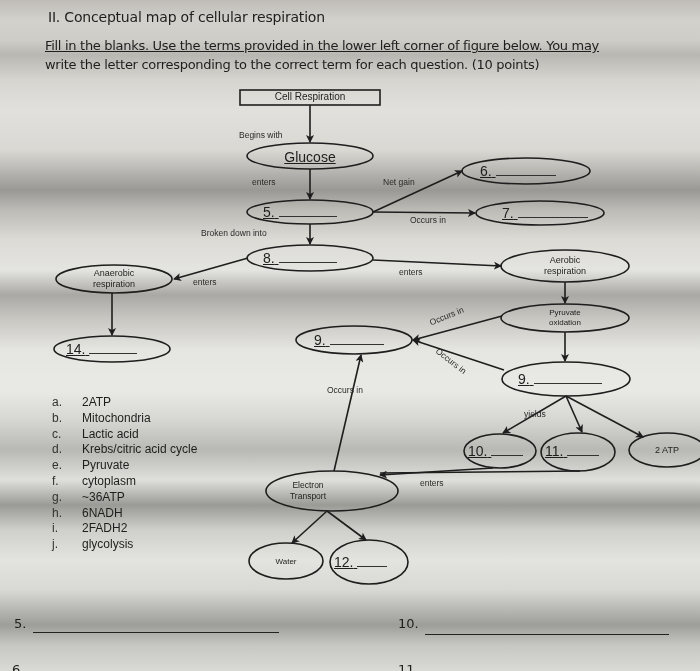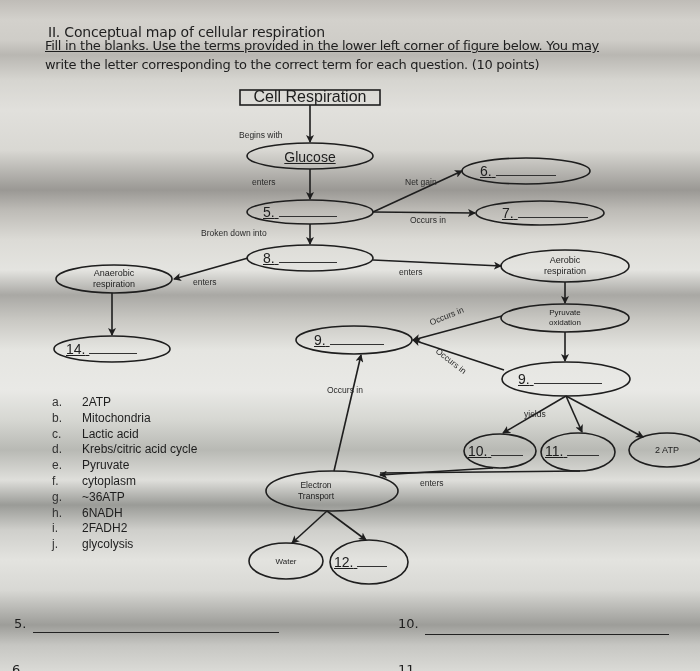--- a/index.html
+++ b/index.html
@@ -8,21 +8,21 @@
     background: linear-gradient(180deg,
       #bfbcb7 0px, #d3d1cc 20px, #cfcdc8 40px, #b9b7b2 55px, #d6d5d0 80px,
       #e1e0dc 110px, #d9d8d3 150px, #9a9894 190px, #bdbbb6 210px, #dcdbd6 240px,
       #e4e4e0 270px, #a9a8a4 295px, #c9c8c3 320px, #e5e5e1 350px, #e9e9e6 390px,
       #d6d7d2 420px, #b8b9b4 450px, #dfdfdb 480px, #9a9b97 505px, #cfcfcb 530px,
       #e3e3df 560px, #d8d8d4 590px, #9d9d99 625px, #c6c6c2 645px, #dadad6 671px);
     font-family: "Liberation Sans", sans-serif;
     color: #1e1e1e;
   }
   .abs { position: absolute; }
-  .heading { font-family: "DejaVu Sans", sans-serif; font-size: 14px; left: 48px; top: 24px; letter-spacing: -0.2px; }
+  .heading { font-family: "DejaVu Sans", sans-serif; font-size: 14px; left: 48px; top: 9px; letter-spacing: -0.2px; }
   .instr { font-family: "DejaVu Sans", sans-serif; font-size: 13px; left: 45px; line-height: 19px; letter-spacing: -0.3px; }
   svg.diagram { position: absolute; left: 0; top: 0; }
   .lbl { font-size: 8.5px; color: #2a2a2a; white-space: nowrap; }
   .node-text { font-size: 14px; white-space: nowrap; text-align: center; text-decoration: underline; }
   .node-small { font-size: 9px; line-height: 11px; text-align: center; white-space: nowrap; }
   .blank { display: inline-block; border-bottom: 1px solid #333; height: 10px; vertical-align: baseline; }
   .legend { left: 52px; top: 395px; font-size: 12px; line-height: 15.8px; }
   .legend .row { display: flex; }
   .legend .letter { width: 30px; color: #333; }
   .answer { font-family: "DejaVu Sans", sans-serif; font-size: 13px; }
@@ -79,25 +79,25 @@
     <line x1="566" y1="396" x2="582" y2="432" marker-end="url(#arr)"></line>
     <line x1="566" y1="396" x2="643" y2="437" marker-end="url(#arr)"></line>
     <line x1="334" y1="471" x2="361" y2="355" marker-end="url(#arr)"></line>
     <line x1="493" y1="468" x2="380" y2="475" marker-end="url(#arr)"></line>
     <line x1="580" y1="471" x2="380" y2="473"></line>
     <line x1="327" y1="511" x2="292" y2="543" marker-end="url(#arr)"></line>
     <line x1="327" y1="511" x2="366" y2="540" marker-end="url(#arr)"></line>
   </g>
 </svg>
 
-<div class="abs node-small" style="left:240px;top:91px;width:140px;font-size:16px;">Cell Respiration</div>
+<div class="abs node-small" style="left:240px;top:91px;width:140px;font-size:10px;">Cell Respiration</div>
 
 <div class="abs lbl" style="left:239px;top:130px;">Begins with</div>
 <div class="abs lbl" style="left:252px;top:177px;">enters</div>
-<div class="abs lbl" style="left:405px;top:177px;">Net gain</div>
+<div class="abs lbl" style="left:383px;top:177px;">Net gain</div>
 <div class="abs lbl" style="left:410px;top:215px;">Occurs in</div>
 <div class="abs lbl" style="left:201px;top:228px;">Broken down into</div>
 <div class="abs lbl" style="left:399px;top:267px;">enters</div>
 <div class="abs lbl" style="left:193px;top:277px;">enters</div>
 <div class="abs lbl" style="left:428px;top:318px;transform:rotate(-22deg);transform-origin:left top;">Occurs in</div>
 <div class="abs lbl" style="left:440px;top:346px;transform:rotate(38deg);transform-origin:left top;">Occurs in</div>
 <div class="abs lbl" style="left:327px;top:385px;">Occurs in</div>
 <div class="abs lbl" style="left:524px;top:409px;">yields</div>
 <div class="abs lbl" style="left:420px;top:478px;">enters</div>
 
@@ -148,21 +148,21 @@
 <div class="abs node-text" style="left:468px;top:443px;">
   <span>10.</span>
   <span class="blank" style="width:32px;"></span>
 </div>
 <div class="abs node-text" style="left:545px;top:443px;text-align:center;">
   <span>11.</span>
   <span class="blank" style="width:32px;"></span>
 </div>
 <div class="abs node-small" style="left:629px;top:445px;width:76px;">2 ATP</div>
 
-<div class="abs node-small" style="left:256px;top:480px;width:120px;font-size:8.5px;">
+<div class="abs node-small" style="left:248px;top:480px;width:120px;font-size:8.5px;">
   <div>Electron</div>
   <div>Transport</div>
 </div>
 <div class="abs node-small" style="left:249px;top:556px;width:74px;font-size:8px;">Water</div>
 <div class="abs node-text" style="left:334px;top:554px;">
   <span>12.</span>
   <span class="blank" style="width:30px;"></span>
 </div>
 
 <div class="abs legend">

